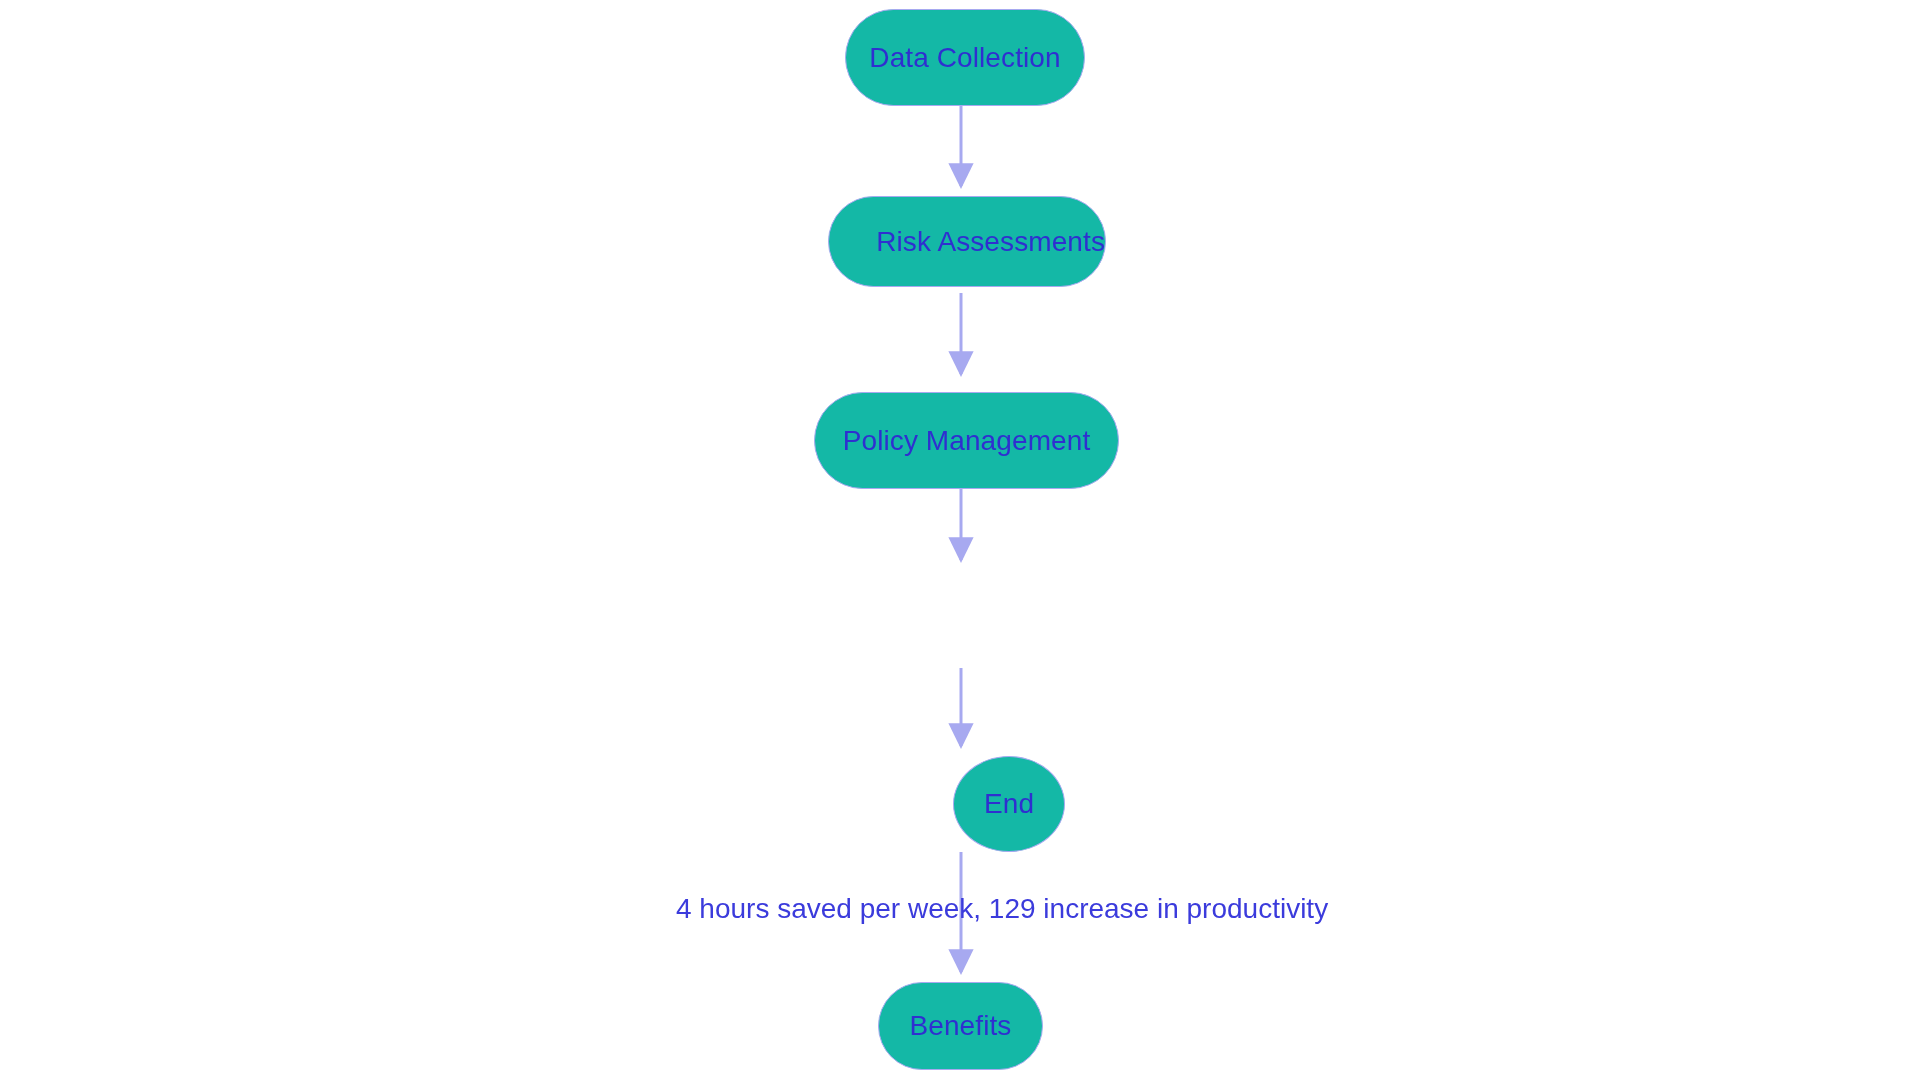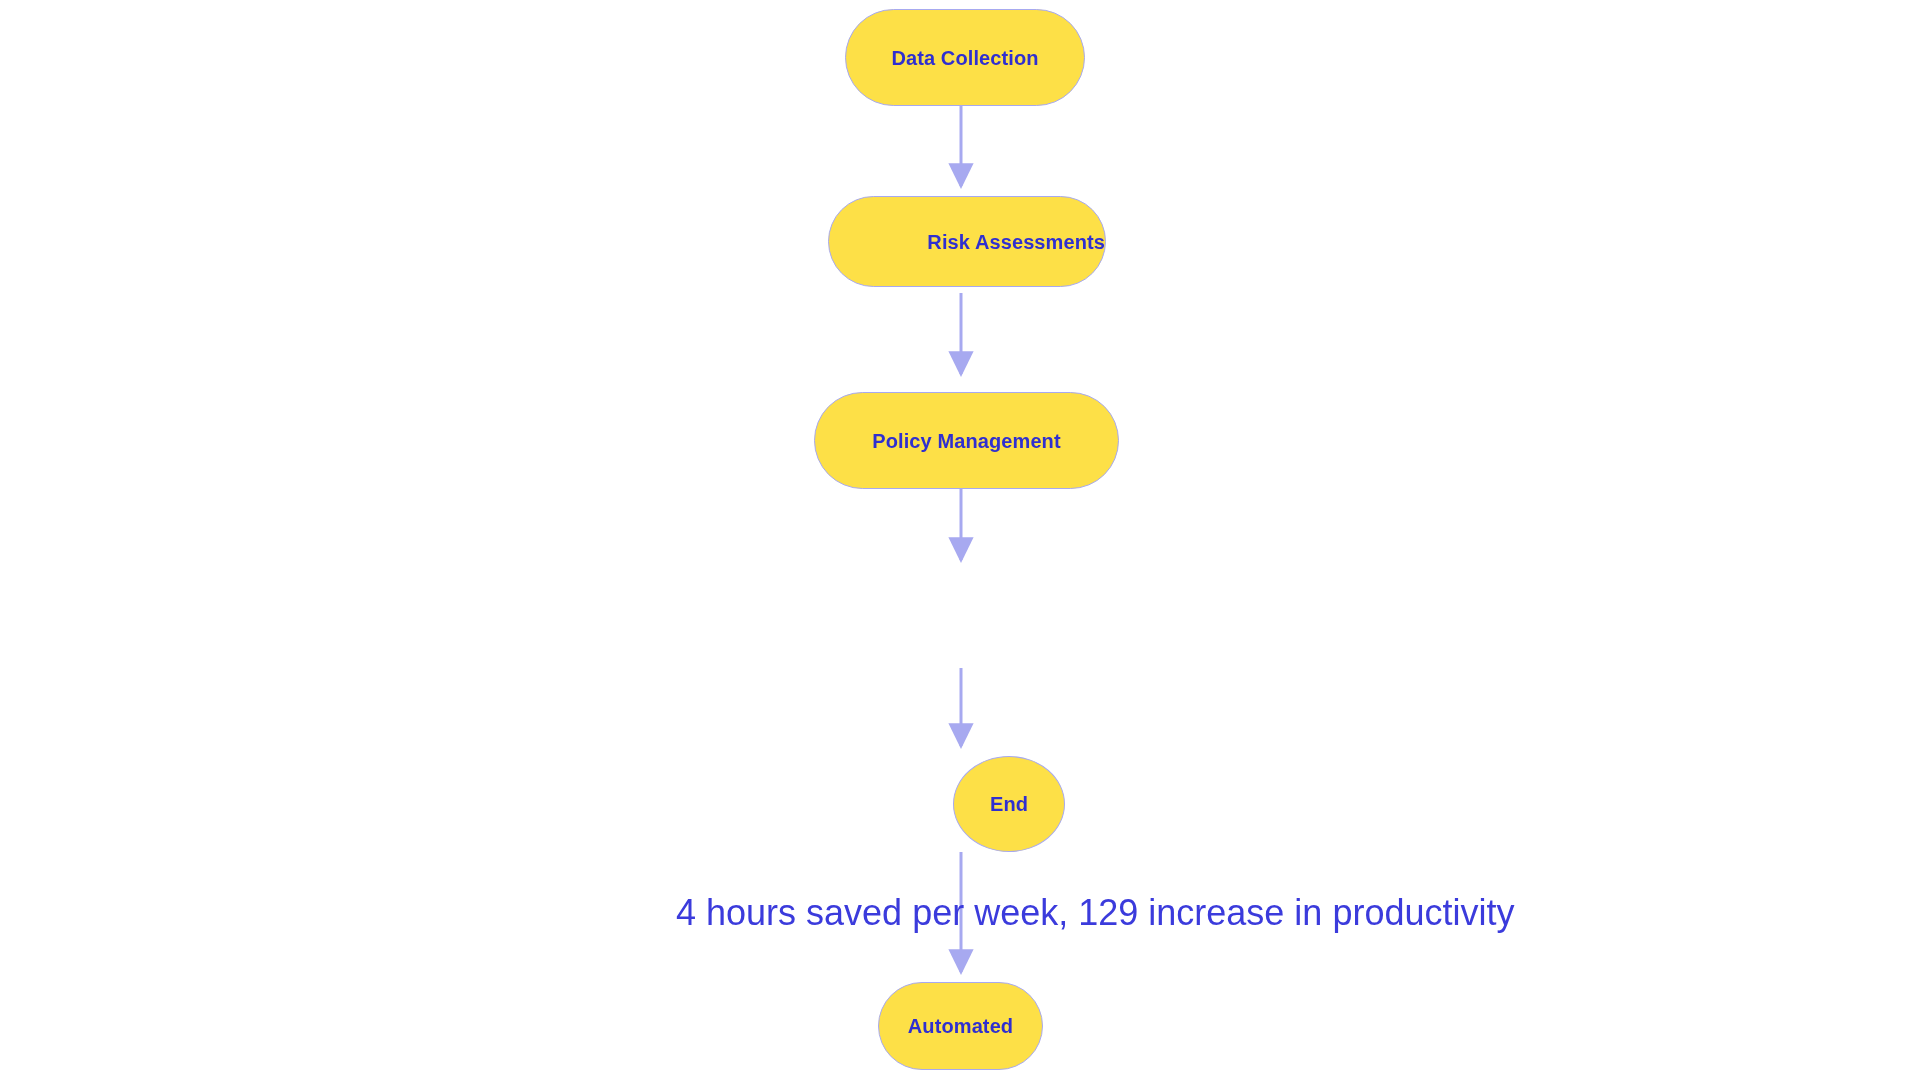--- a/index.html
+++ b/index.html
@@ -22,41 +22,41 @@
   #flow-svg {
     position: absolute;
     left: 0;
     top: 0;
     width: 1920px;
     height: 1083px;
   }
   .node {
     position: absolute;
     box-sizing: border-box;
-    background: #fde047;
+    background: #14b8a6;
     border: 1.6px solid #a7a9f0;
     display: flex;
     align-items: center;
     justify-content: center;
     color: #2f2fd0;
     font-family: "Liberation Sans", sans-serif;
-    font-size: 20px;
-    font-weight: 700;
+    font-size: 28px;
+    font-weight: 400;
     letter-spacing: 0.1px;
     white-space: nowrap;
   }
   .node-label {
     display: block;
     line-height: 1;
   }
   .edge-label {
     position: absolute;
     color: #3b3bdc;
     font-family: "Liberation Sans", sans-serif;
-    font-size: 36px;
+    font-size: 28px;
     font-weight: 400;
     white-space: nowrap;
     line-height: 1;
   }
   
   #node-data-collection      { left: 845px;  top: 9px;    width: 240px; height: 97px;  border-radius: 49px; }
   #node-risk-assessments     { left: 828px;  top: 196px;  width: 278px; height: 91px;  border-radius: 49px; justify-content: flex-end; }
   #node-policy-management    { left: 814px;  top: 384px;  width: 305px; height: 97px;  border-radius: 49px; margin-top: 8px; }
   #node-automated-offboarding{ left: 797px;  top: 570px;  width: 340px; height: 98px;  border-radius: 49px; }
   #node-end                  { left: 953px;  top: 756px;  width: 112px; height: 96px;  border-radius: 56px / 48px; }
@@ -105,16 +105,16 @@
   </div>
 
 
   <div class="node" id="node-end">
     <span class="node-label">End</span>
   </div>
 
   <div class="edge-label" id="edge-label-benefits">4 hours saved per week, 129 increase in productivity</div>
 
   <div class="node" id="node-benefits">
-    <span class="node-label">Automated</span>
+    <span class="node-label">Benefits</span>
   </div>
 
 </div>
 
 </body></html>

